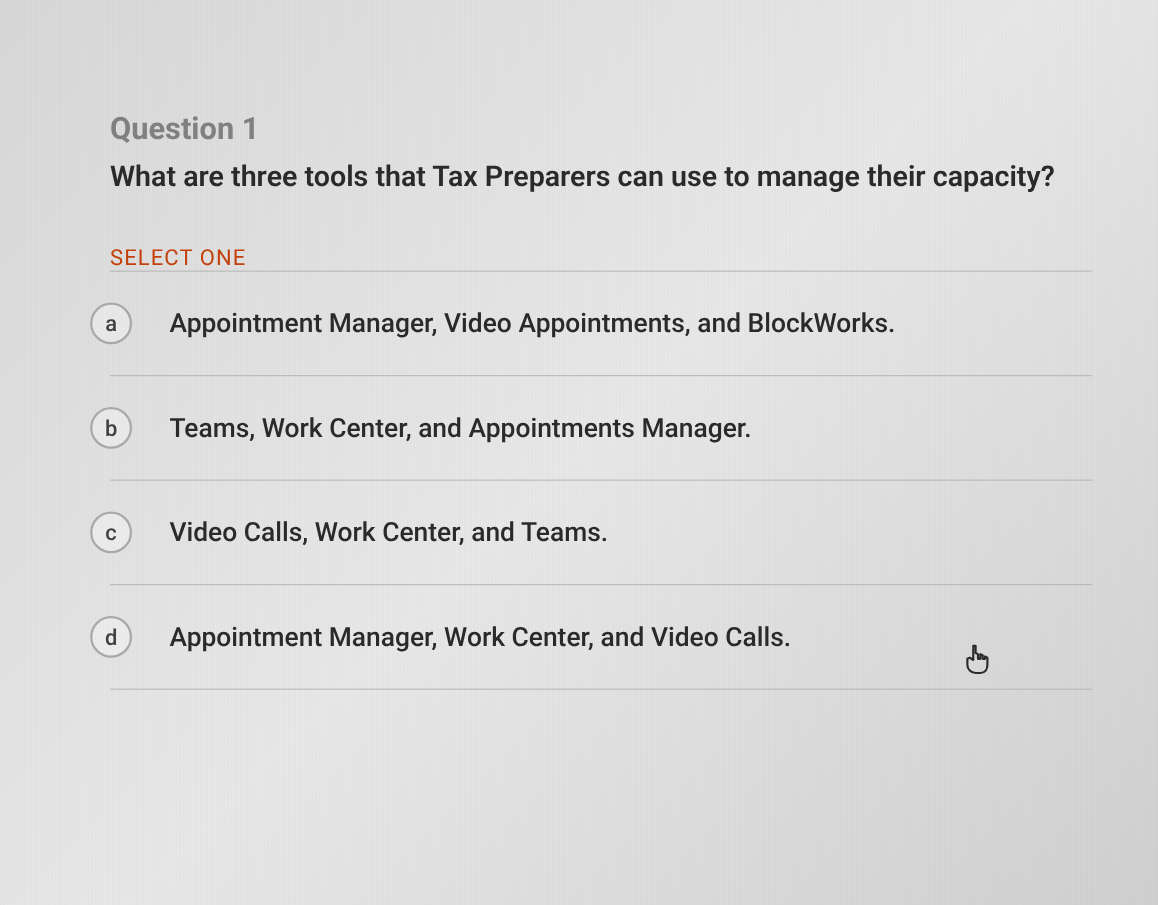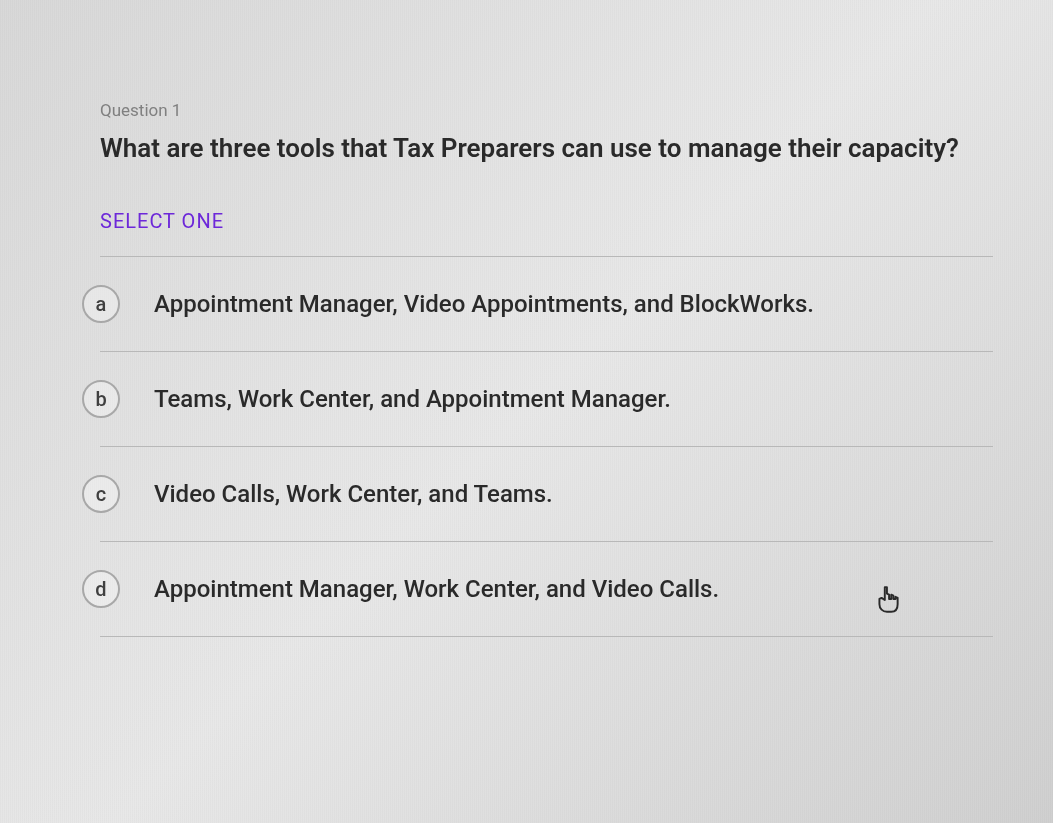--- a/index.html
+++ b/index.html
@@ -27,37 +27,37 @@
         transparent 1px,
         transparent 2px
       );
       pointer-events: none;
     }
     .question-container {
       position: relative;
     }
     .question-number {
       color: #808080;
-      font-size: 17px;
-      font-weight: 400;
+      font-size: 28px;
+      font-weight: 700;
       margin-bottom: 10px;
     }
     .question-text {
       color: #2a2a2a;
       font-size: 26px;
       font-weight: 600;
       line-height: 1.4;
       margin-bottom: 43px;
     }
     .select-label {
-      color: #6d28d9;
+      color: #c2410c;
       font-size: 20px;
       font-weight: 400;
       letter-spacing: 1px;
-      margin-bottom: 23px;
+      margin-bottom: 0;
     }
     .options-list {
       border-top: 1px solid #b8b8b8;
     }
     .option-row {
       display: flex;
       align-items: center;
       padding: 28px 0 28px 0;
       border-bottom: 1px solid #b8b8b8;
       cursor: pointer;
@@ -103,21 +103,21 @@
   <div class="question-text">What are three tools that Tax Preparers can use to manage their capacity?</div>
   <div class="select-label">SELECT ONE</div>
 
   <div class="options-list">
     <div class="option-row">
       <div class="option-letter">a</div>
       <div class="option-text">Appointment Manager, Video Appointments, and BlockWorks.</div>
     </div>
     <div class="option-row">
       <div class="option-letter">b</div>
-      <div class="option-text">Teams, Work Center, and Appointment Manager.</div>
+      <div class="option-text">Teams, Work Center, and Appointments Manager.</div>
     </div>
     <div class="option-row">
       <div class="option-letter">c</div>
       <div class="option-text">Video Calls, Work Center, and Teams.</div>
     </div>
     <div class="option-row">
       <div class="option-letter">d</div>
       <div class="option-text">Appointment Manager, Work Center, and Video Calls.</div>
     </div>
   </div>

